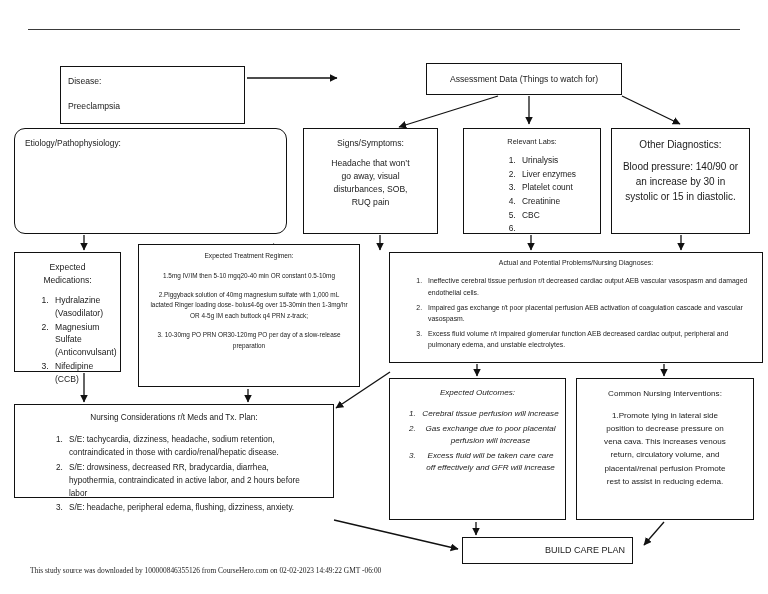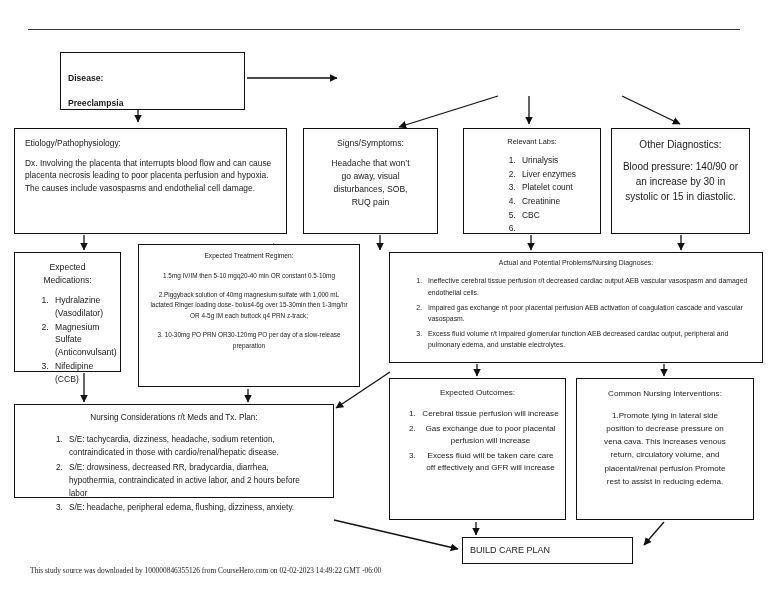--- a/index.html
+++ b/index.html
@@ -37,49 +37,49 @@
 
   .topline{position:absolute;left:28px;top:29px;width:712px;height:0;border-top:1.4px solid #3a3a3a;}
 
   .footer{
     position:absolute;left:30px;top:566px;
     font-family:"Liberation Serif", serif;
     font-size:7.4px;color:#222;white-space:nowrap;
   }
 
   
-  #disease      {left:60px;  top:52px;  width:185px; height:58px;  font-size:8.6px; padding-top:19px;font-weight:bold;}
+  #disease      {left:60px;  top:66px;  width:185px; height:58px;  font-size:8.6px; padding-top:8px;}
   #disease p    {margin-bottom:12px;}
   #assessment   {left:426px; top:63px;  width:196px; height:32px;  font-size:8.6px; display:flex;align-items:center;justify-content:center;}
-  #etiology     {left:14px;  top:128px; width:273px; height:106px; font-size:8.4px; padding:8px 10px;}
+  #etiology     {left:14px;  top:128px; width:273px; height:106px; font-size:8.4px; padding:8px 10px;border-radius:11px;}
   #signs        {left:303px; top:128px; width:135px; height:106px; font-size:8.6px; padding:8px 24px;}
   #labs         {left:463px; top:128px; width:138px; height:106px; font-size:7.4px; padding:7px 5px;}
   #labs ol      {font-size:8.4px;}
   #otherdx      {left:611px; top:128px; width:139px; height:106px; font-size:10px; padding:8px 7px;}
   #meds         {left:14px;  top:252px; width:107px; height:120px; font-size:8.6px; padding:8px 14px;}
   #meds ol      {padding-left:22px;}
   #regimen      {left:138px; top:244px; width:222px; height:143px; font-size:6.4px; padding:6px 8px;}
   #regimen .ttl {font-size:6.6px;margin-bottom:9px;}
   #regimen p    {margin-bottom:9px;line-height:1.62;}
   #dx           {left:389px; top:252px; width:374px; height:111px; font-size:6.9px; padding:5px 6px;}
   #dx ol        {padding-left:28px;}
   #dx ol li     {margin-bottom:4px;line-height:1.62;}
-  #outcomes     {left:389px; top:378px; width:177px; height:142px; font-size:8.1px; padding:8px 6px;}
+  #outcomes     {left:389px; top:378px; width:177px; height:142px; font-size:8.1px; padding:8px 6px;font-style:italic;}
   #outcomes .ttl{margin-bottom:9px;}
   #outcomes ol  {padding-left:22px;text-align:center;}
   #outcomes ol li{line-height:1.55;margin-bottom:2px;}
   #interventions{left:576px; top:378px; width:178px; height:142px; font-size:8.1px; padding:8px 23px;}
   #interventions .ttl{margin-bottom:9px;}
   #interventions p{line-height:1.62;}
   #considerations{left:14px; top:404px; width:320px; height:94px; font-size:8.2px; padding:7px 24px;}
   #considerations .ttl{margin-bottom:9px;}
   #considerations ol{padding-left:26px;}
   #considerations ol li{line-height:1.6;margin-bottom:1px;}
   #buildplan    {left:462px; top:537px; width:171px; height:27px; font-size:9px;
-                 display:flex;align-items:center;justify-content:flex-start;}
+                 display:flex;align-items:center;justify-content:flex-end;}
 </style>
 </head>
 <body>
 
 <div id="page">
 
   <div class="topline"></div>
 
   <svg id="wires" viewBox="0 0 768 594">
     <defs>
@@ -114,24 +114,26 @@
       <path d="M664,522 L644,545"></path>
       <path d="M334,520 L458,549"></path>
     </g>
   </svg>
 
   <div class="box left" id="disease">
     <p>Disease:</p>
     <p>Preeclampsia</p>
   </div>
 
+  <div class="box ctr" id="assessment">
+    <span>Assessment Data (Things to watch for)</span>
+  </div>
 
   <div class="box left" id="etiology">
     <p class="ttl">Etiology/Pathophysiology:</p>
-    <p>Dx. Involving the placenta that interrupts blood flow and can cause placenta necrosis leading to poor placenta perfusion and hypoxia. The causes include vasospasms and endothelial cell damage.</p>
   </div>
 
   <div class="box ctr" id="signs">
     <p class="ttl">Signs/Symptoms:</p>
     <p>Headache that won’t go away, visual disturbances, SOB, RUQ pain</p>
   </div>
 
   <div class="box ctr" id="labs">
     <p class="ttl">Relevant Labs:</p>
     <ol class="ctrlist"><li>Urinalysis</li><li>Liver enzymes</li><li>Platelet count</li><li>Creatinine</li><li>CBC</li><li></li></ol>

